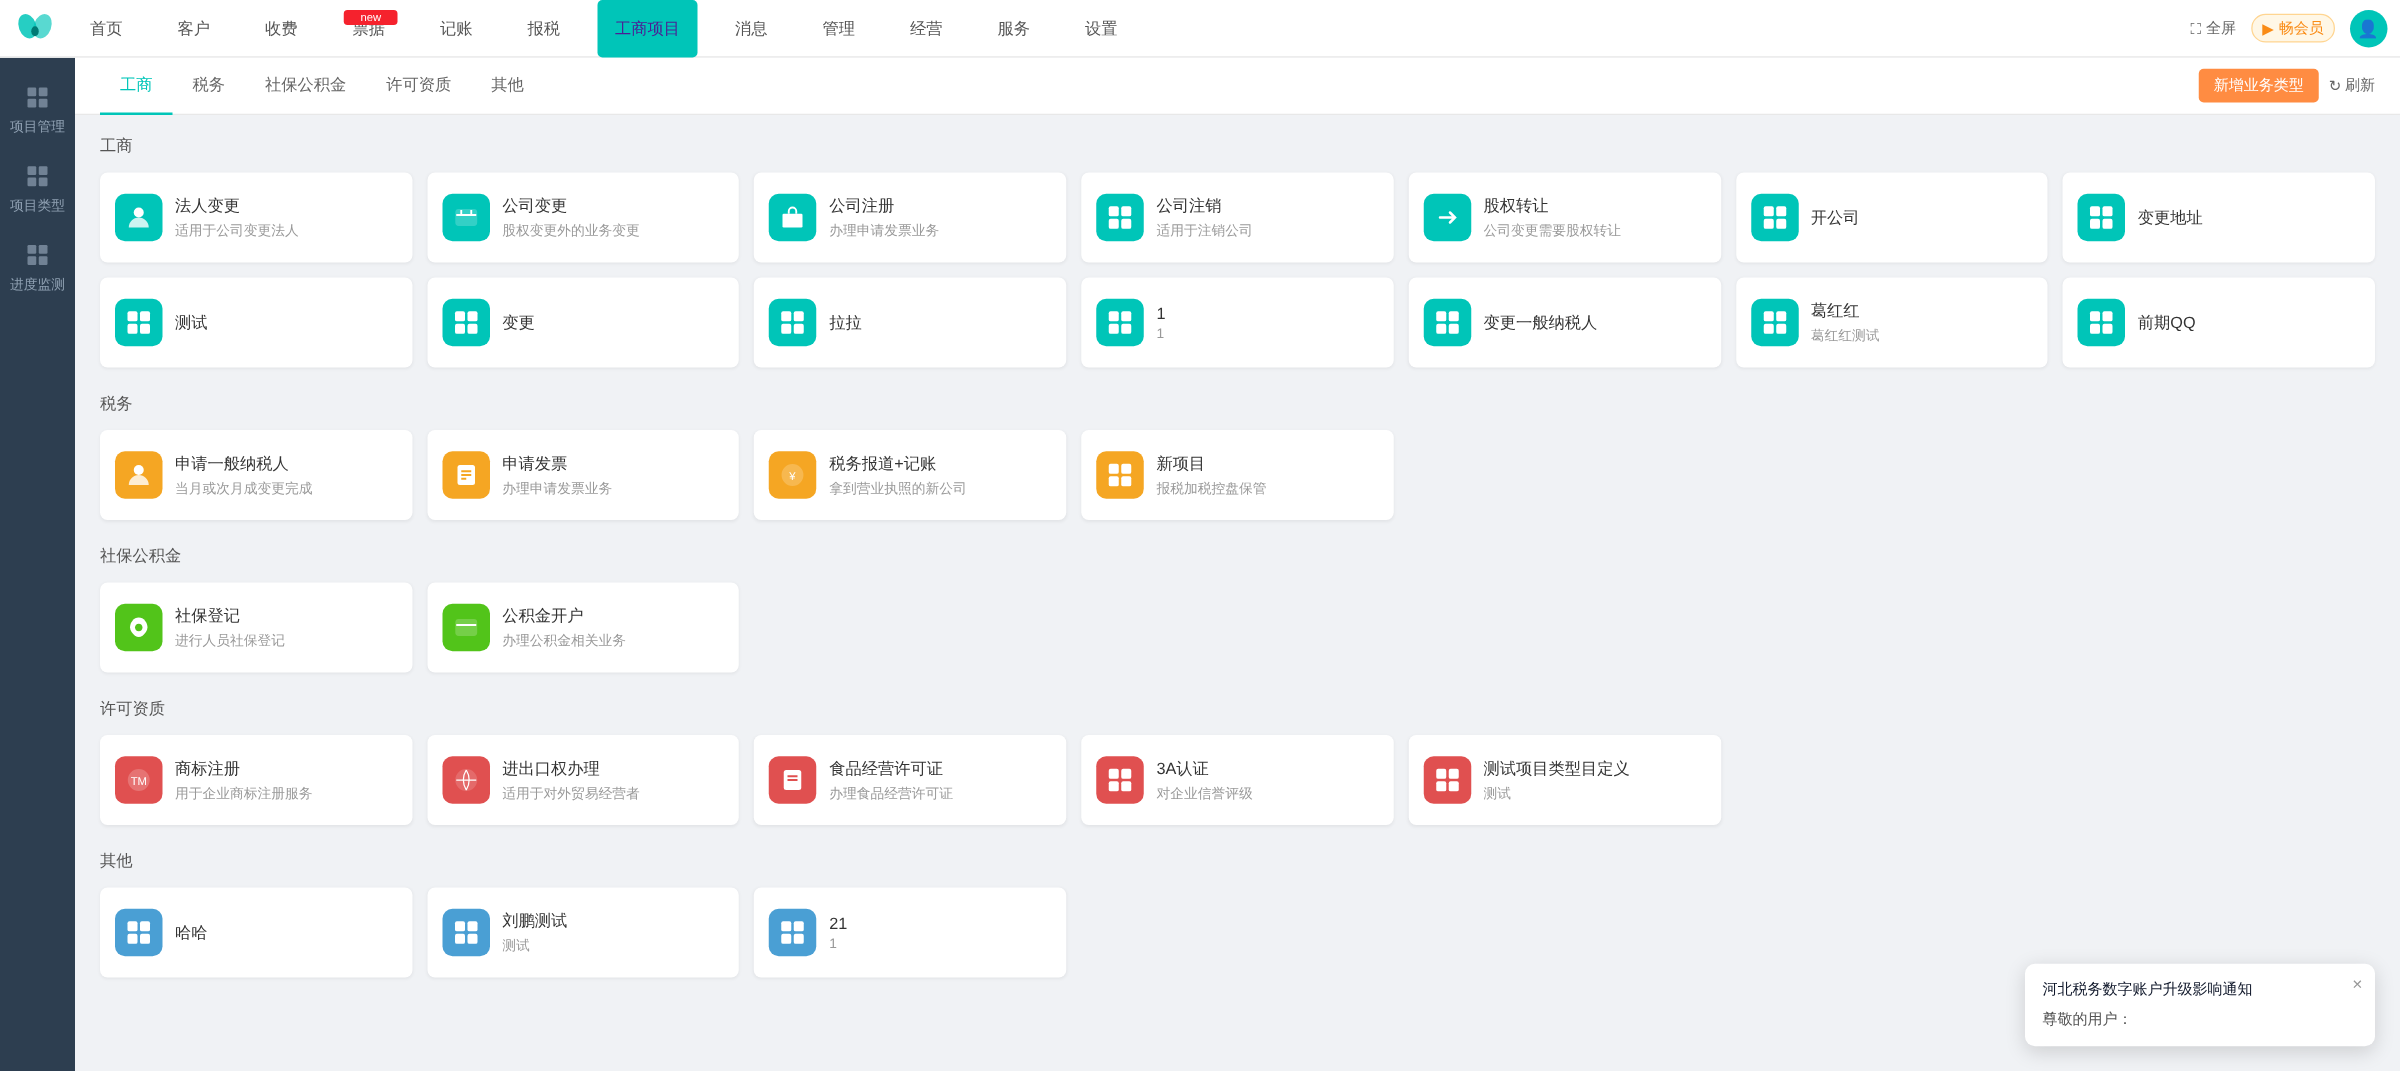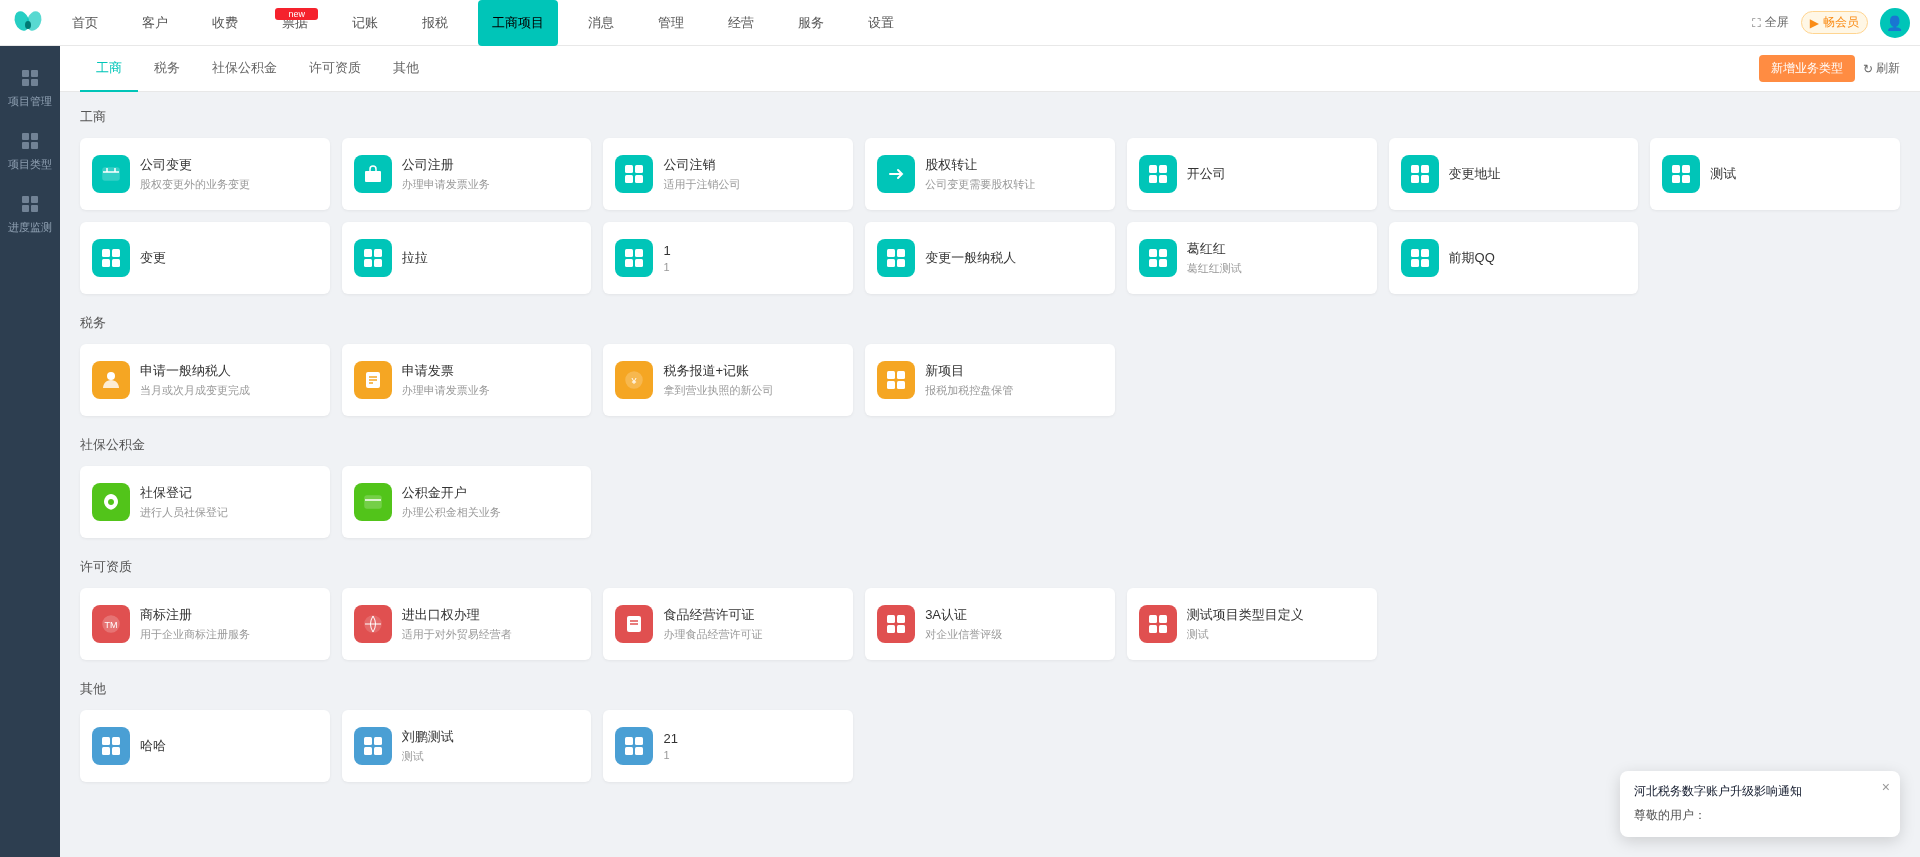--- a/index.html
+++ b/index.html
@@ -32,21 +32,21 @@
       display: flex;
       align-items: center;
       cursor: pointer;
       font-size: 13px;
       color: #555;
       position: relative;
       white-space: nowrap;
     }
     .nav-item.active {
       background: #00c5b8;
-      color: #000000;
+      color: #4c1d95;
       border-radius: 4px;
     }
     .nav-item .badge-new {
       position: absolute;
       top: 8px;
       right: 4px;
       background: #f5222d;
       color: #fff;
       font-size: 9px;
       padding: 1px 13px;
@@ -388,20 +388,32 @@
     </div>
 
     <div class="scroll-content">
 
       <div class="section-divider">
         <div class="section-title">工商</div>
         <div class="cards-grid" id="industry-cards">
             <div class="card">
               <div class="card-icon teal">
                 <svg width="22" height="22" viewBox="0 0 22 22" fill="white">
+                  <circle cx="11" cy="7" r="4"></circle>
+                  <path d="M3 19c0-4.4 3.6-8 8-8s8 3.6 8 8" fill="white" opacity="0.8"></path>
+                </svg>
+              </div>
+              <div class="card-info">
+                <div class="card-name">法人变更</div>
+                <div class="card-desc">适用于公司变更法人</div>
+              </div>
+            </div>
+            <div class="card">
+              <div class="card-icon teal">
+                <svg width="22" height="22" viewBox="0 0 22 22" fill="white">
                   <rect x="3" y="5" width="16" height="12" rx="2" fill="white" opacity="0.2" stroke="white" stroke-width="1.5"></rect>
                   <line x1="3" y1="9" x2="19" y2="9" stroke="white" stroke-width="1.5"></line>
                   <line x1="7" y1="5" x2="7" y2="9" stroke="white" stroke-width="1.5"></line>
                   <line x1="15" y1="5" x2="15" y2="9" stroke="white" stroke-width="1.5"></line>
                 </svg>
               </div>
               <div class="card-info">
                 <div class="card-name">公司变更</div>
                 <div class="card-desc">股权变更外的业务变更</div>
               </div>

